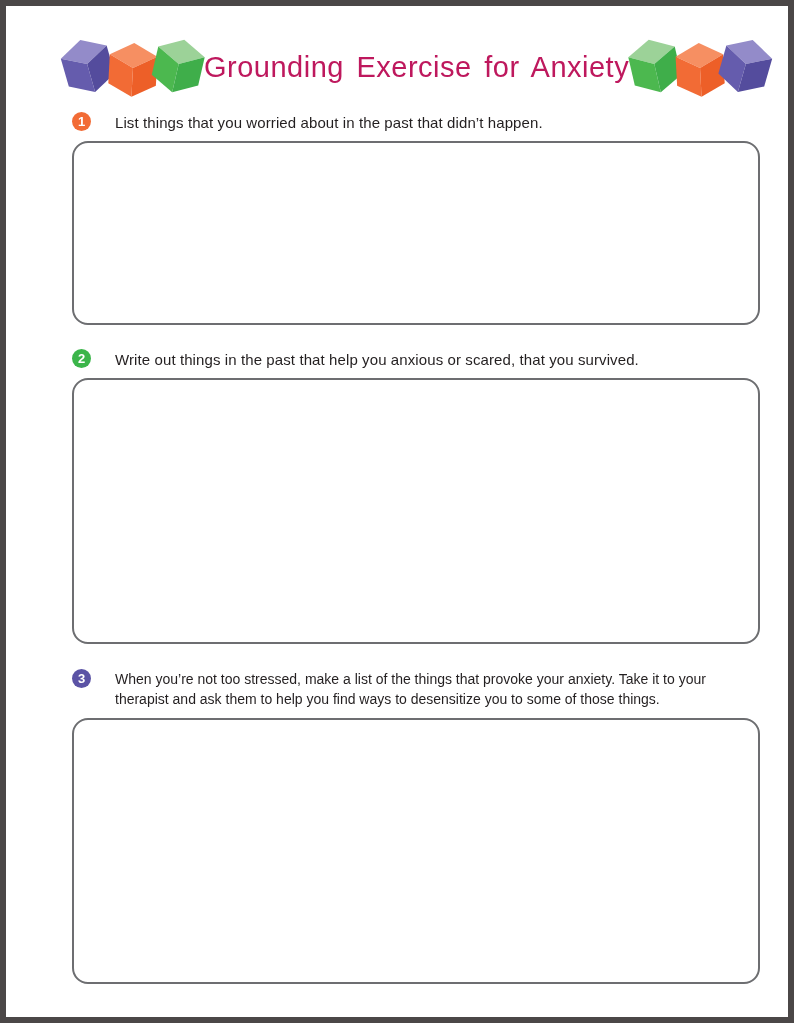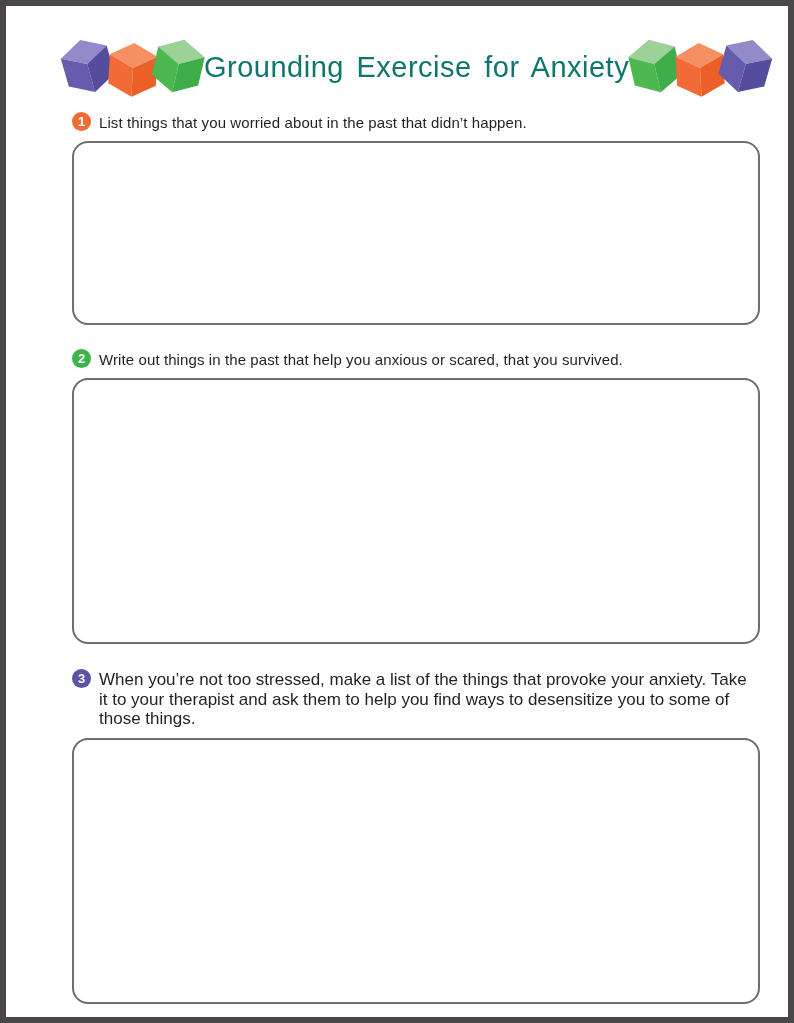--- a/index.html
+++ b/index.html
@@ -32,21 +32,21 @@
   .cube-group.right .c0 { transform: rotate(-13deg); }
   .cube-group.right .c1 { transform: rotate(-3deg) translateY(4px); }
   .cube-group.right .c2 { transform: rotate(16deg); }
   .title {
     flex: 1 1 auto;
     text-align: center;
     font-size: 29px;
     font-weight: 400;
     letter-spacing: 0.5px;
     word-spacing: 4px;
-    color: #0f766e;
+    color: #be185d;
     white-space: nowrap;
   }
 
   
   .section { margin-left: 66px; margin-right: 28px; }
   .sec1 { margin-top: 12px; }
   .sec2 { margin-top: 24px; }
   .sec3 { margin-top: 25px; }
   .prompt {
     display: flex;
@@ -64,23 +64,24 @@
     align-items: center;
     justify-content: center;
     margin-right: 8px;
     margin-top: 0px;
   }
   .prompt-text {
     font-size: 15px;
     line-height: 19px;
     letter-spacing: 0.1px;
     padding-top: 1px;
+    margin-left: 16px;
   }
   .sec3 .prompt-text {
-    font-size: 17px;
+    font-size: 14px;
     line-height: 19.5px;
     letter-spacing: 0px;
     max-width: 650px;
   }
 
   
   .answer-box {
     margin-top: 9px;
     width: 688px;
     border: 2px solid #6D6E71;

